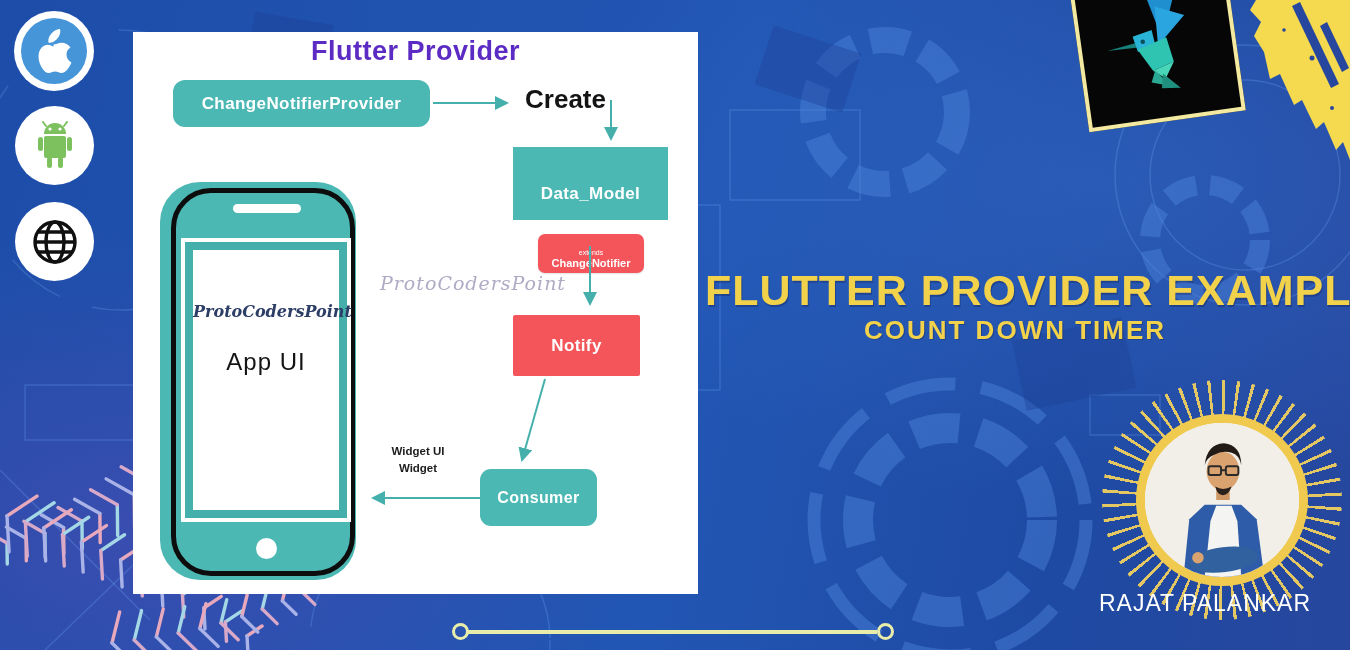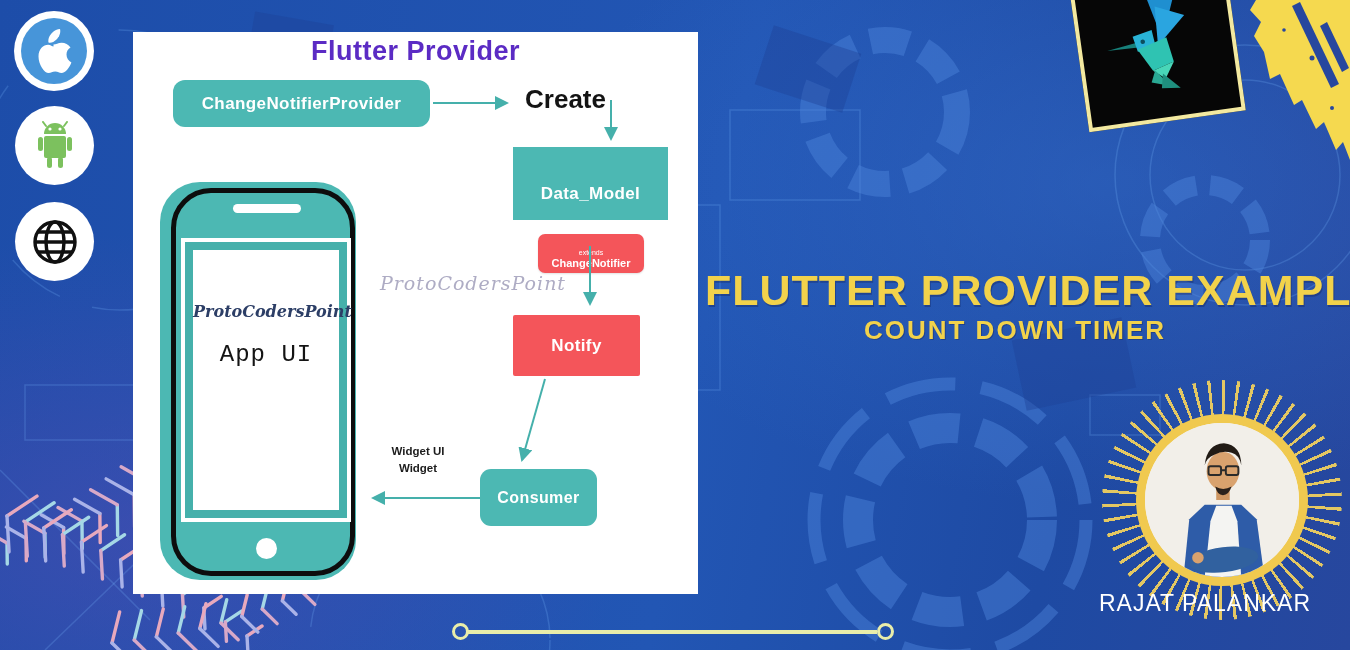--- a/index.html
+++ b/index.html
@@ -53,21 +53,21 @@
   
   #phone { left:27px; top:150px; width:206px; height:404px; position:absolute; }
   #phone-body    { position:absolute; left:0; top:0; width:196px; height:398px; background:#4cb8b3; border-radius:40px; }
   #phone-outline { position:absolute; left:11px; top:6px; width:184px; height:388px;
                    border:5px solid #0d0d0d; border-radius:40px; }
   #phone-speaker { position:absolute; left:73px; top:22px; width:68px; height:9px; background:#fff; border-radius:5px; }
   #phone-screen  { position:absolute; left:21px; top:56px; width:170px; height:284px; background:#fff; }
   #screen-frame  { position:absolute; inset:4px; border:8px solid #45b0ab; background:#fff; text-align:center; }
   #phone-brand   { margin-top:52px; font-family:"DejaVu Serif", serif; font-style:italic; font-weight:bold;
                    font-size:16px; color:#2c3e66; }
-  #screen-label  { margin-top:20px; font-size:24px; color:#141414; letter-spacing:1px; font-weight:500;font-family:Liberation Mono, monospace; }
+  #screen-label  { margin-top:27px; font-size:24px; color:#141414; letter-spacing:1px; font-weight:500; }
   #home-button   { position:absolute; left:96px; top:356px; width:21px; height:21px; background:#fff; border-radius:50%; }
 
   
   #banner { left:705px; top:266px; width:620px; text-align:center; z-index:3; }
   #banner-title { color:#f2d24b; font-size:43px; font-weight:800; letter-spacing:1px;
                   text-shadow:1px 2px 0 rgba(20,30,80,0.35); white-space:nowrap; }
   #banner-subtitle { color:#f2d24b; font-size:26px; font-weight:800; letter-spacing:2px; 
                      text-shadow:1px 1px 0 rgba(20,30,80,0.35); }
 
   

